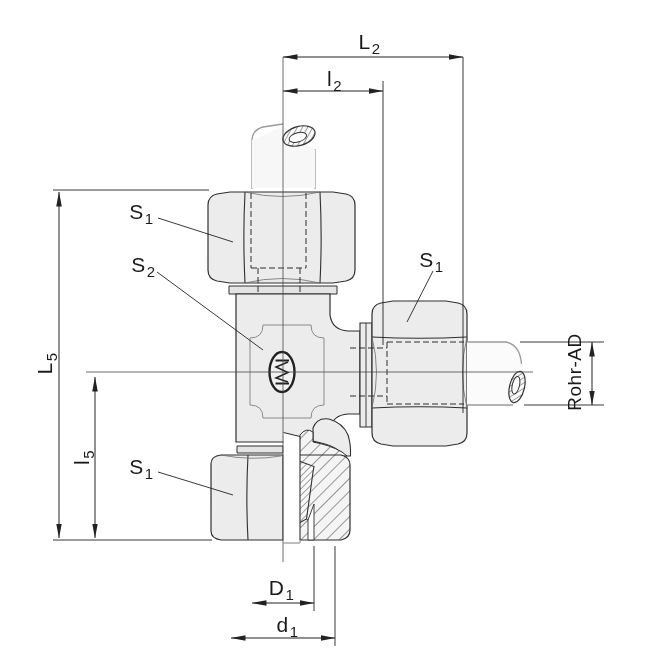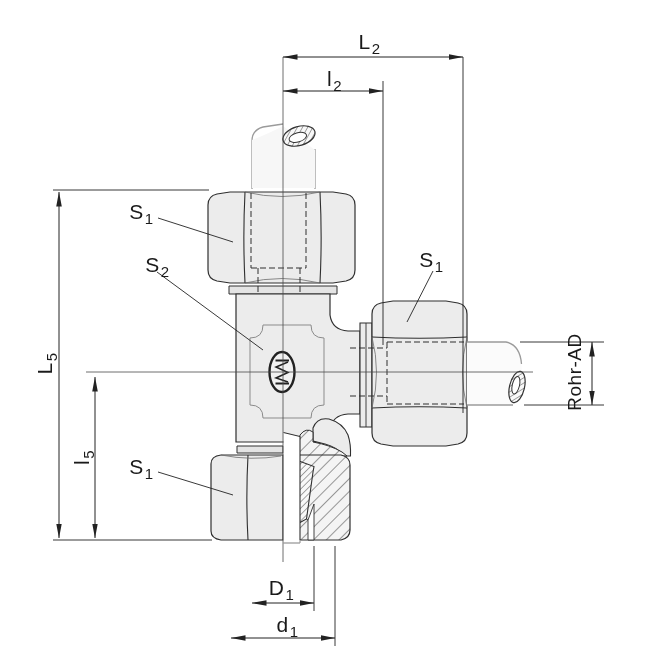--- a/index.html
+++ b/index.html
@@ -172,21 +172,21 @@
     <path d="M158 472 L233 495"></path>
   </g>
 </svg>
 
 <div class="lbl" style="left:369px;top:41px"><span>L</span><span class="sub">2</span></div>
 
 <div class="lbl" style="left:334px;top:78px"><span>l</span><span class="sub">2</span></div>
 
 <div class="lbl" style="left:141px;top:211px"><span>S</span><span class="sub">1</span></div>
 
-<div class="lbl" style="left:157px;top:264px"><span>S</span><span class="sub">2</span></div>
+<div class="lbl" style="left:143px;top:264px"><span>S</span><span class="sub">2</span></div>
 
 <div class="lbl" style="left:431px;top:259px"><span>S</span><span class="sub">1</span></div>
 
 <div class="lbl" style="left:141px;top:466px"><span>S</span><span class="sub">1</span></div>
 
 <div class="lbl rot" style="left:44px;top:364px"><span>L</span><span class="sub">5</span></div>
 
 <div class="lbl rot" style="left:81px;top:458px"><span>l</span><span class="sub">5</span></div>
 
 <div class="lbl rot small" style="left:574px;top:372px"><span>Rohr-AD</span></div>

